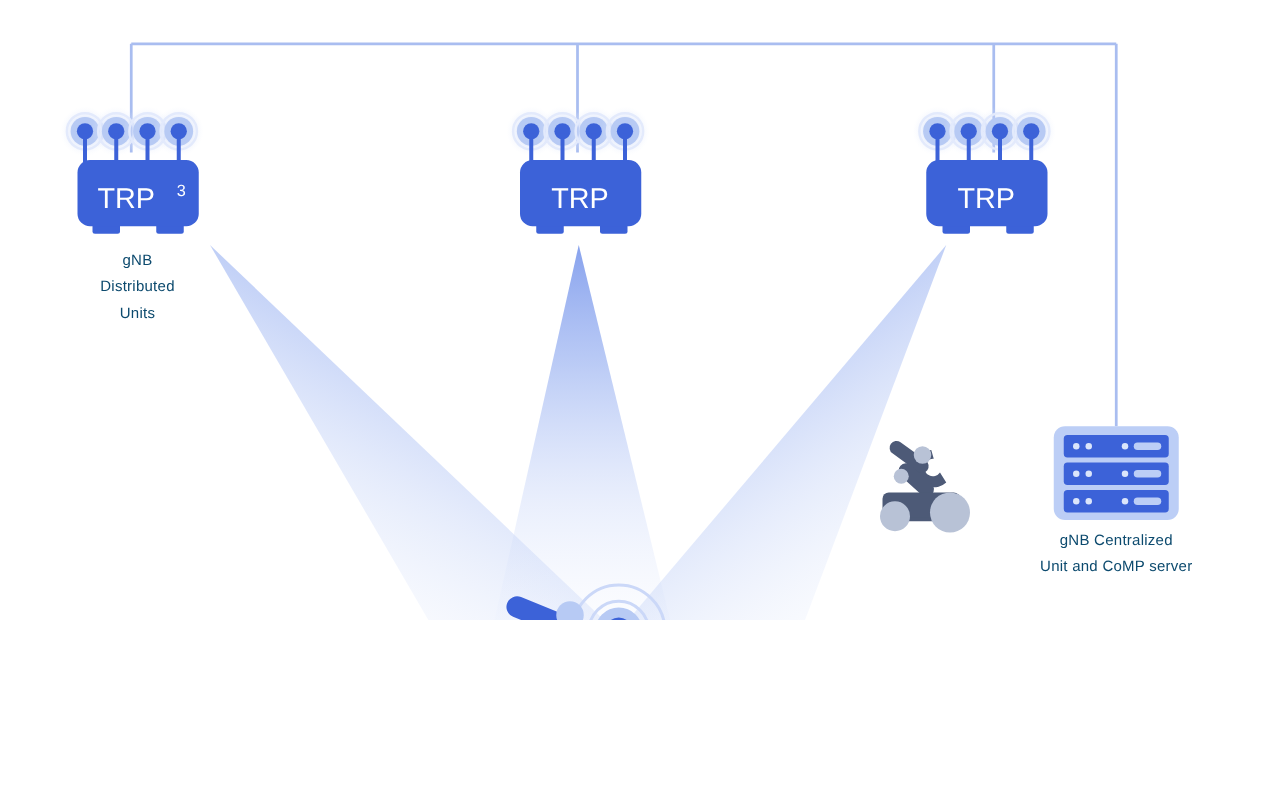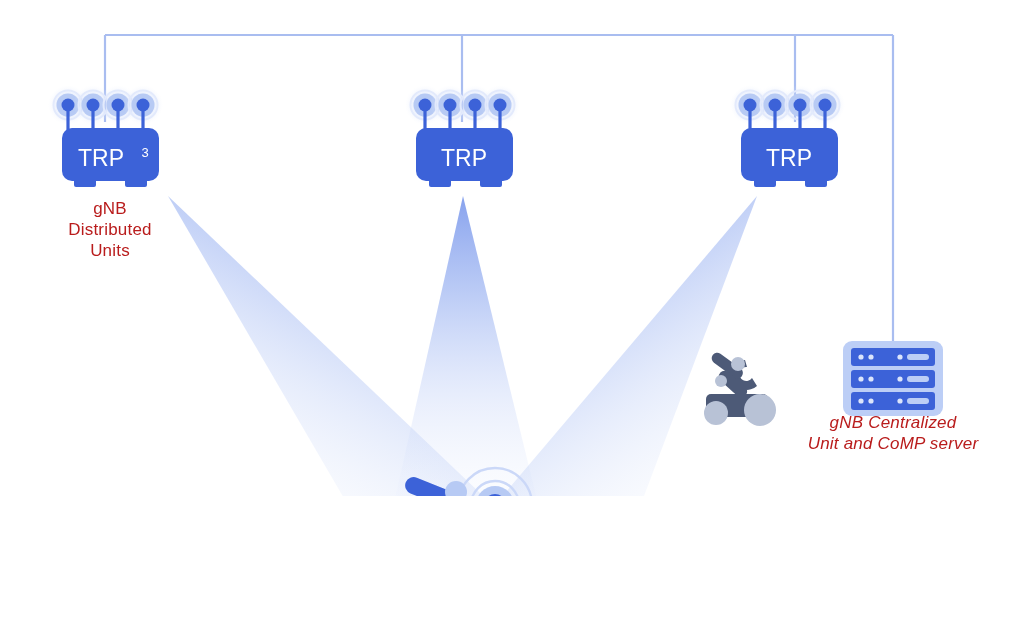--- a/index.html
+++ b/index.html
@@ -19,38 +19,37 @@
   }
   #scene {
     position: absolute;
     left: 0;
     top: 0;
     width: 1024px;
     height: 642px;
   }
   .label {
     position: absolute;
-    color: #b91c1c;
-    font-size: 17px;
+    color: #0c4a6e;
+    font-size: 12px;
     line-height: 21px;
     text-align: center;
     letter-spacing: 0.2px;
     white-space: pre;
     pointer-events: none;
   }
   #label-du {
     left: 10px;
     top: 198px;
     width: 200px;
   }
   #label-cu {
     left: 768px;
-    top: 412px;
+    top: 422px;
     width: 250px;
-    font-style: italic;
   }
 </style>
 </head>
 <body>
 
 <div id="canvas">
 
   <svg id="scene" viewBox="0 0 1024 642" xmlns="http://www.w3.org/2000/svg">
     <defs>
 

